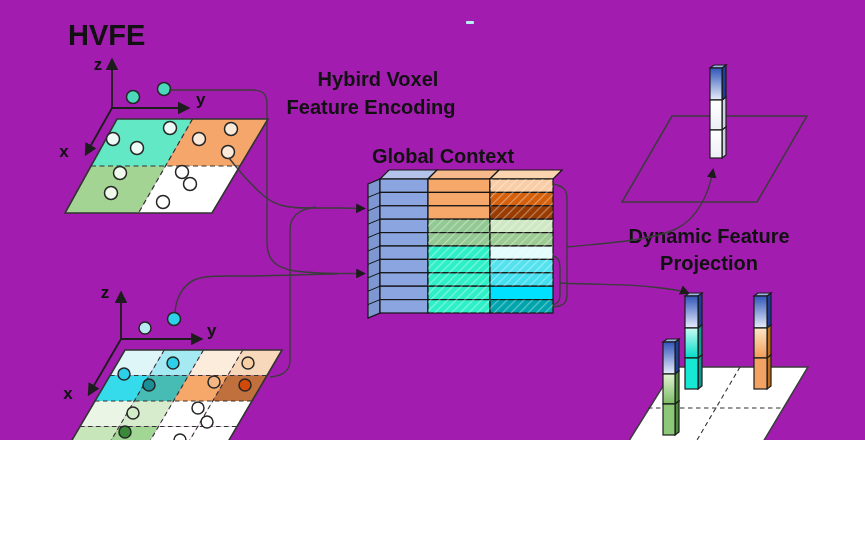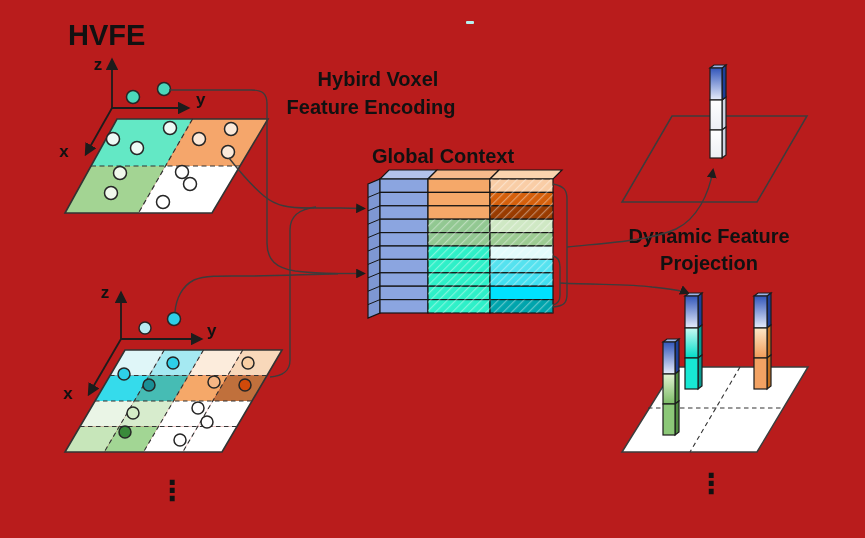--- a/index.html
+++ b/index.html
@@ -1,16 +1,16 @@
 <!DOCTYPE html>
 <html><head>
 <meta charset="utf-8">
 <style>
   html,body{margin:0;padding:0;background:#fff;}
-  #canvas{position:relative;width:865px;height:538px;background:#b91c1c;overflow:hidden;
+  #canvas{position:relative;width:865px;height:440px;background:#a21caf;overflow:hidden;
           font-family:"Liberation Sans",sans-serif;}
   svg{display:block;}
   text{font-family:"Liberation Sans",sans-serif;fill:#111;}
   .h1{font-size:29px;font-weight:700;}
   .h2{font-size:20px;font-weight:600;}
   .ax{font-size:17px;font-weight:600;}
   .dots{font-size:28px;font-weight:900;font-family:"DejaVu Sans",sans-serif;}
 </style>
 </head>
 <body>

